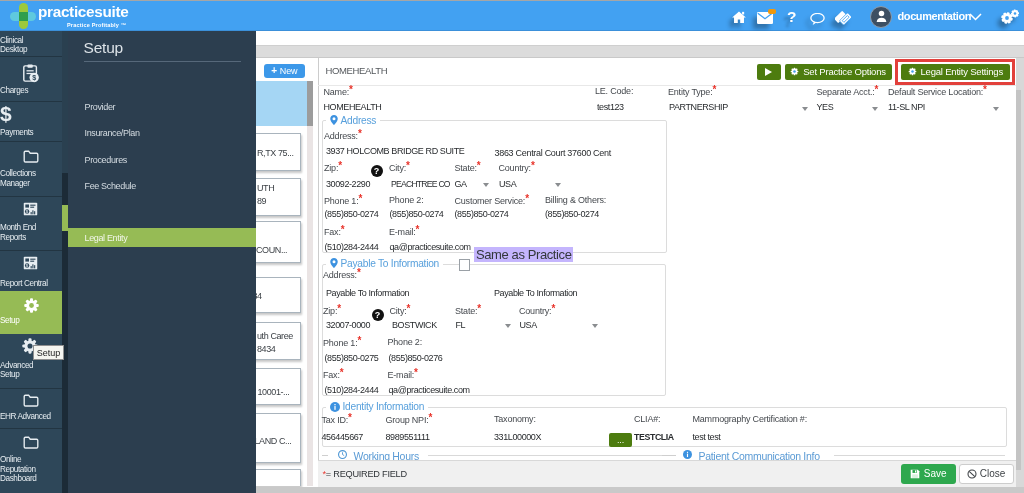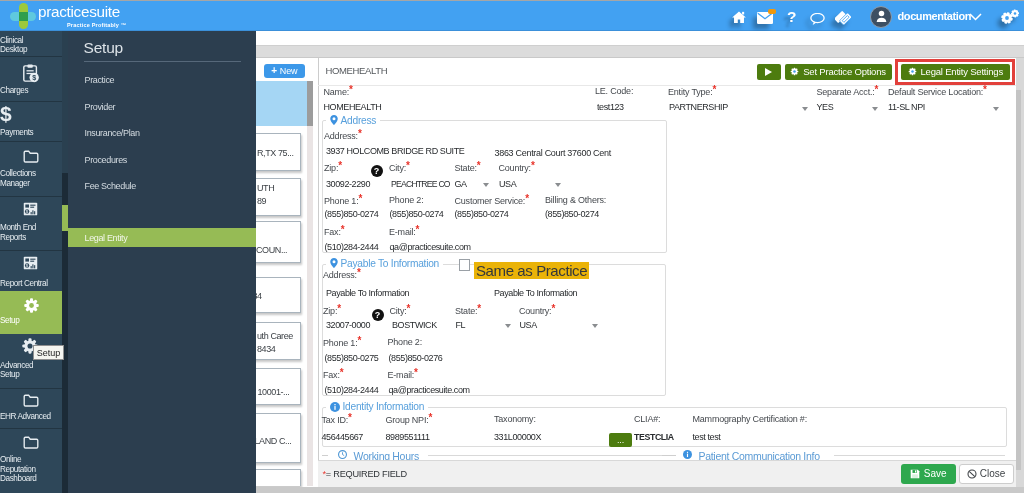--- a/index.html
+++ b/index.html
@@ -31,21 +31,21 @@
 </head>
 <body>
 
 <div class="abs" style="left:0;top:0;width:1024px;height:1px;background:#a6a6a6"></div>
 
 <div class="abs" id="topbar" style="left:0;top:1px;width:1024px;height:30px;background:#42a1f2;border-bottom:1px solid #3b90da">
 
   <div class="abs" style="left:10px;top:11px;width:25.5px;height:8.5px;border-radius:4.5px;background:#5fc9de"></div>
   <div class="abs" style="left:19px;top:2px;width:8.5px;height:26px;border-radius:4.5px;background:#9dc93c"></div>
   <div class="abs" style="left:19px;top:11px;width:8.5px;height:8.5px;background:#2f9e4d"></div>
-  <div class="abs" style="left:38px;top:2px;font-size:15.3px;font-weight:normal;letter-spacing:-0.3px;color:#fff">practicesuite</div>
+  <div class="abs" style="left:38px;top:2px;font-size:15.3px;font-weight:bold;letter-spacing:-0.3px;color:#fff">practicesuite</div>
   <div class="abs" style="left:67px;top:21px;font-size:5.5px;font-weight:bold;color:#fff;letter-spacing:0.2px">Practice Profitably ™</div>
 
   <div class="abs" id="icons" style="left:0;top:0;width:1024px;height:30px;color:#fff">
     <svg class="abs" style="left:732px;top:9.5px;filter:drop-shadow(-4px 5px 2px rgba(0,0,0,0.28))" width="14" height="12" viewBox="0 0 16 14">
         <path fill="#fff" d="M8 0.5L0 7.5h2.2V14h4.4v-4.2h2.8V14h4.4V7.5H16z"></path>
         <rect x="11.6" y="1" width="2.4" height="3" fill="#fff"></rect>
       </svg>
     <svg class="abs" style="left:757px;top:10.5px;filter:drop-shadow(-4px 5px 2px rgba(0,0,0,0.28))" width="16" height="12" viewBox="0 0 16 12">
         <rect width="16" height="12" rx="1.2" fill="#fff"></rect>
         <path d="M0.8 1.2l7.2 5.6 7.2-5.6" fill="none" stroke="#42a1f2" stroke-width="1.3"></path>
@@ -214,21 +214,21 @@
 <div class="lbl" style="left:6.5px;top:168px">Fax:<span class="star">*</span></div>
 <div class="lbl" style="left:71.5px;top:168px">E-mail:<span class="star">*</span></div>
 <div class="val" style="left:7px;top:183.5px">(510)284-2444</div>
 <div class="val" style="left:72px;top:183.5px">qa@practicesuite.com</div>
 
 <div class="fieldbox" style="left:4.5px;top:206px;width:344px;height:131.5px"></div>
 <div class="leg" style="left:8px;top:200px"><svg width="8" height="10" viewBox="0 0 12 16" style="vertical-align:-1px;margin-right:3px">
         <path fill="#3d92e0" d="M6 0C2.7 0 0 2.6 0 5.9 0 10.3 6 16 6 16s6-5.7 6-10.1C12 2.6 9.3 0 6 0zm0 8.3a2.4 2.4 0 110-4.8 2.4 2.4 0 010 4.8z"></path>
       </svg>Payable To Information</div>
 <div class="abs" style="left:141px;top:201px;width:11.5px;height:11.5px;border:1px solid #9aa0a6;background:#fff"></div>
-<div class="abs" style="left:156.5px;top:204px;font-size:15px;letter-spacing:-0.4px;color:#33373b;background:#eab308;padding:0 2px">Same as Practice</div>
+<div class="abs" style="left:156.5px;top:189px;font-size:13px;letter-spacing:-0.4px;color:#33373b;background:#c4b5fd;padding:0 2px">Same as Practice</div>
 <div class="lbl" style="left:5.5px;top:211px">Address:<span class="star">*</span></div>
 <div class="val" style="left:8.5px;top:229.5px">Payable To Information</div>
 <div class="val" style="left:176.5px;top:230px">Payable To Information</div>
 <div class="lbl" style="left:5.5px;top:246.5px">Zip:<span class="star">*</span></div>
 <div class="qicon" style="left:54px;top:250.5px">?</div>
 <div class="lbl" style="left:72px;top:246.5px">City:<span class="star">*</span></div>
 <div class="lbl" style="left:137.5px;top:246.5px">State:<span class="star">*</span></div>
 <div class="lbl" style="left:201.5px;top:246.5px">Country:<span class="star">*</span></div>
 <div class="val" style="left:8.5px;top:262px">32007-0000</div>
 <div class="val" style="left:74.5px;top:262px">BOSTWICK</div>
@@ -378,19 +378,18 @@
 
 <div class="abs" style="left:33px;top:344.5px;width:31px;height:15px;background:#f5f5f0;border:1px solid #8f8f8f;z-index:50;font-size:9px;color:#222;text-align:center;line-height:14px">Setup</div>
 
 <div class="abs" style="left:61.5px;top:31px;width:6.5px;height:462px;background:#2a4050;z-index:31"></div>
 <div class="abs" style="left:61.5px;top:173px;width:6.5px;height:320px;background:#1c2b37;z-index:32"></div>
 <div class="abs" style="left:61.5px;top:205px;width:6.5px;height:26px;background:#96bb55;z-index:33"></div>
 
 <div id="flyout">
   <div class="title">Setup</div>
   <div class="hr"></div>
-  <div class="mi" style="top:36.3px">Practice</div>
   <div class="mi" style="top:62.7px">Provider</div>
   <div class="mi" style="top:89.1px">Insurance/Plan</div>
   <div class="mi" style="top:115.5px">Procedures</div>
   <div class="mi" style="top:141.9px">Fee Schedule</div>
   <div class="mi act" style="top:197.4px">Legal Entity</div>
 </div>
 
 </body></html>

